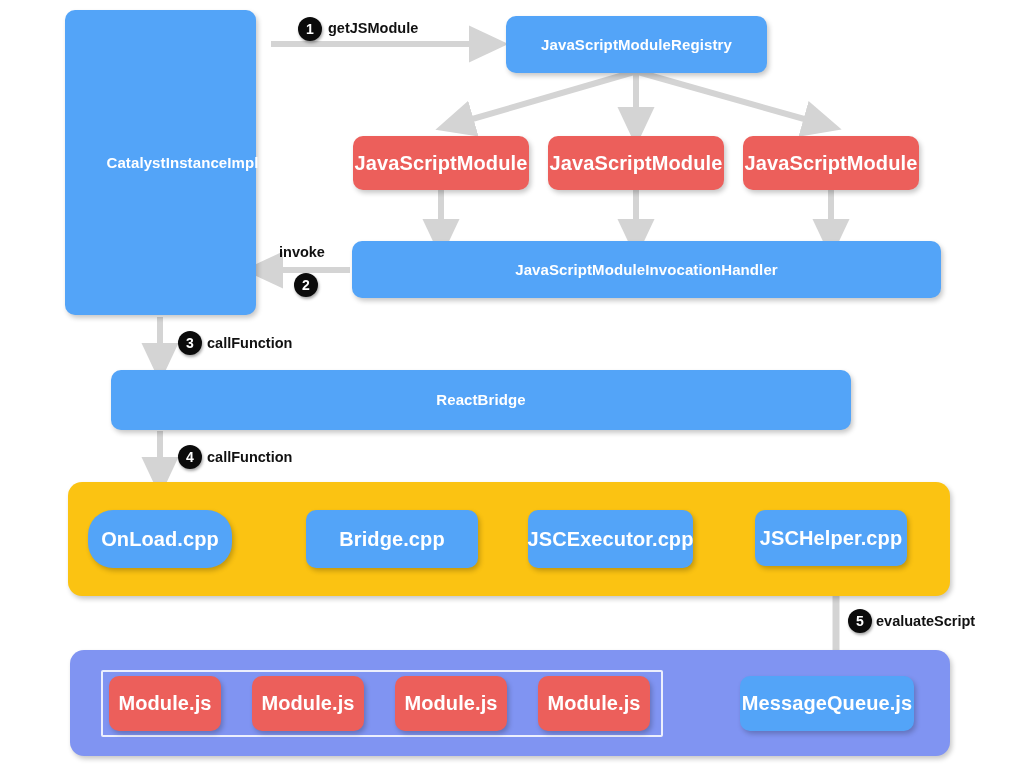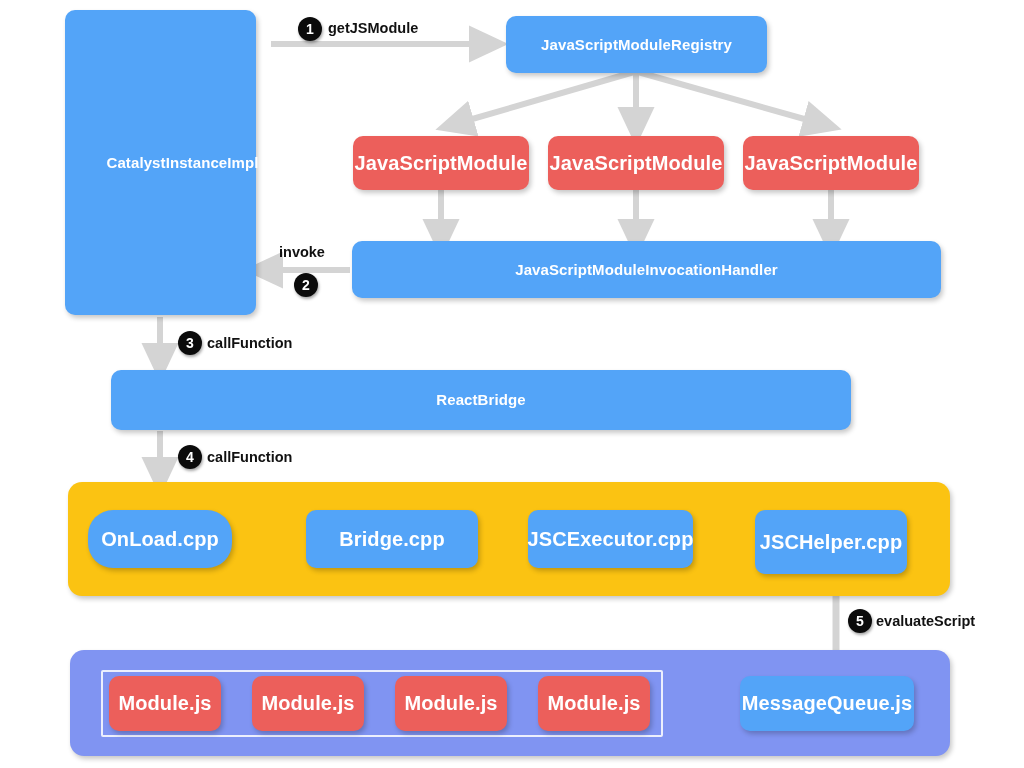--- a/index.html
+++ b/index.html
@@ -137,21 +137,21 @@
   <div class="node red fs-14" style="left:743px; top:136px; width:176px; height:54px;">JavaScriptModule</div>
 
   <div class="node blue fs-15" style="left:352px; top:241px; width:589px; height:57px;">JavaScriptModuleInvocationHandler</div>
 
   <div class="node blue fs-15" style="left:71px; top:370px; width:740px; height:60px;margin-left:40px;">ReactBridge</div>
 
   <div class="group yellow" style="left:68px; top:482px; width:882px; height:114px;"></div>
   <div class="node blue fs-14" style="left:88px; top:510px; width:144px; height:58px;border-radius:25px;">OnLoad.cpp</div>
   <div class="node blue fs-14" style="left:306px; top:510px; width:172px; height:58px;">Bridge.cpp</div>
   <div class="node blue fs-14" style="left:528px; top:510px; width:165px; height:58px;">JSCExecutor.cpp</div>
-  <div class="node blue fs-14" style="left:755px; top:510px; width:152px; height:64px;">JSCHelper.cpp</div>
+  <div class="node blue fs-14" style="left:755px; top:510px; width:152px; height:56px;">JSCHelper.cpp</div>
 
   <div class="group purple" style="left:70px; top:650px; width:880px; height:106px;"></div>
   <div class="inner-outline" style="left:101px; top:670px; width:562px; height:67px;"></div>
 
   <div class="node red fs-14" style="left:109px; top:676px; width:112px; height:55px;">Module.js</div>
   <div class="node red fs-14" style="left:252px; top:676px; width:112px; height:55px;">Module.js</div>
   <div class="node red fs-14" style="left:395px; top:676px; width:112px; height:55px;">Module.js</div>
   <div class="node red fs-14" style="left:538px; top:676px; width:112px; height:55px;">Module.js</div>
 
   <div class="node blue fs-14" style="left:740px; top:676px; width:174px; height:55px;">MessageQueue.js</div>

